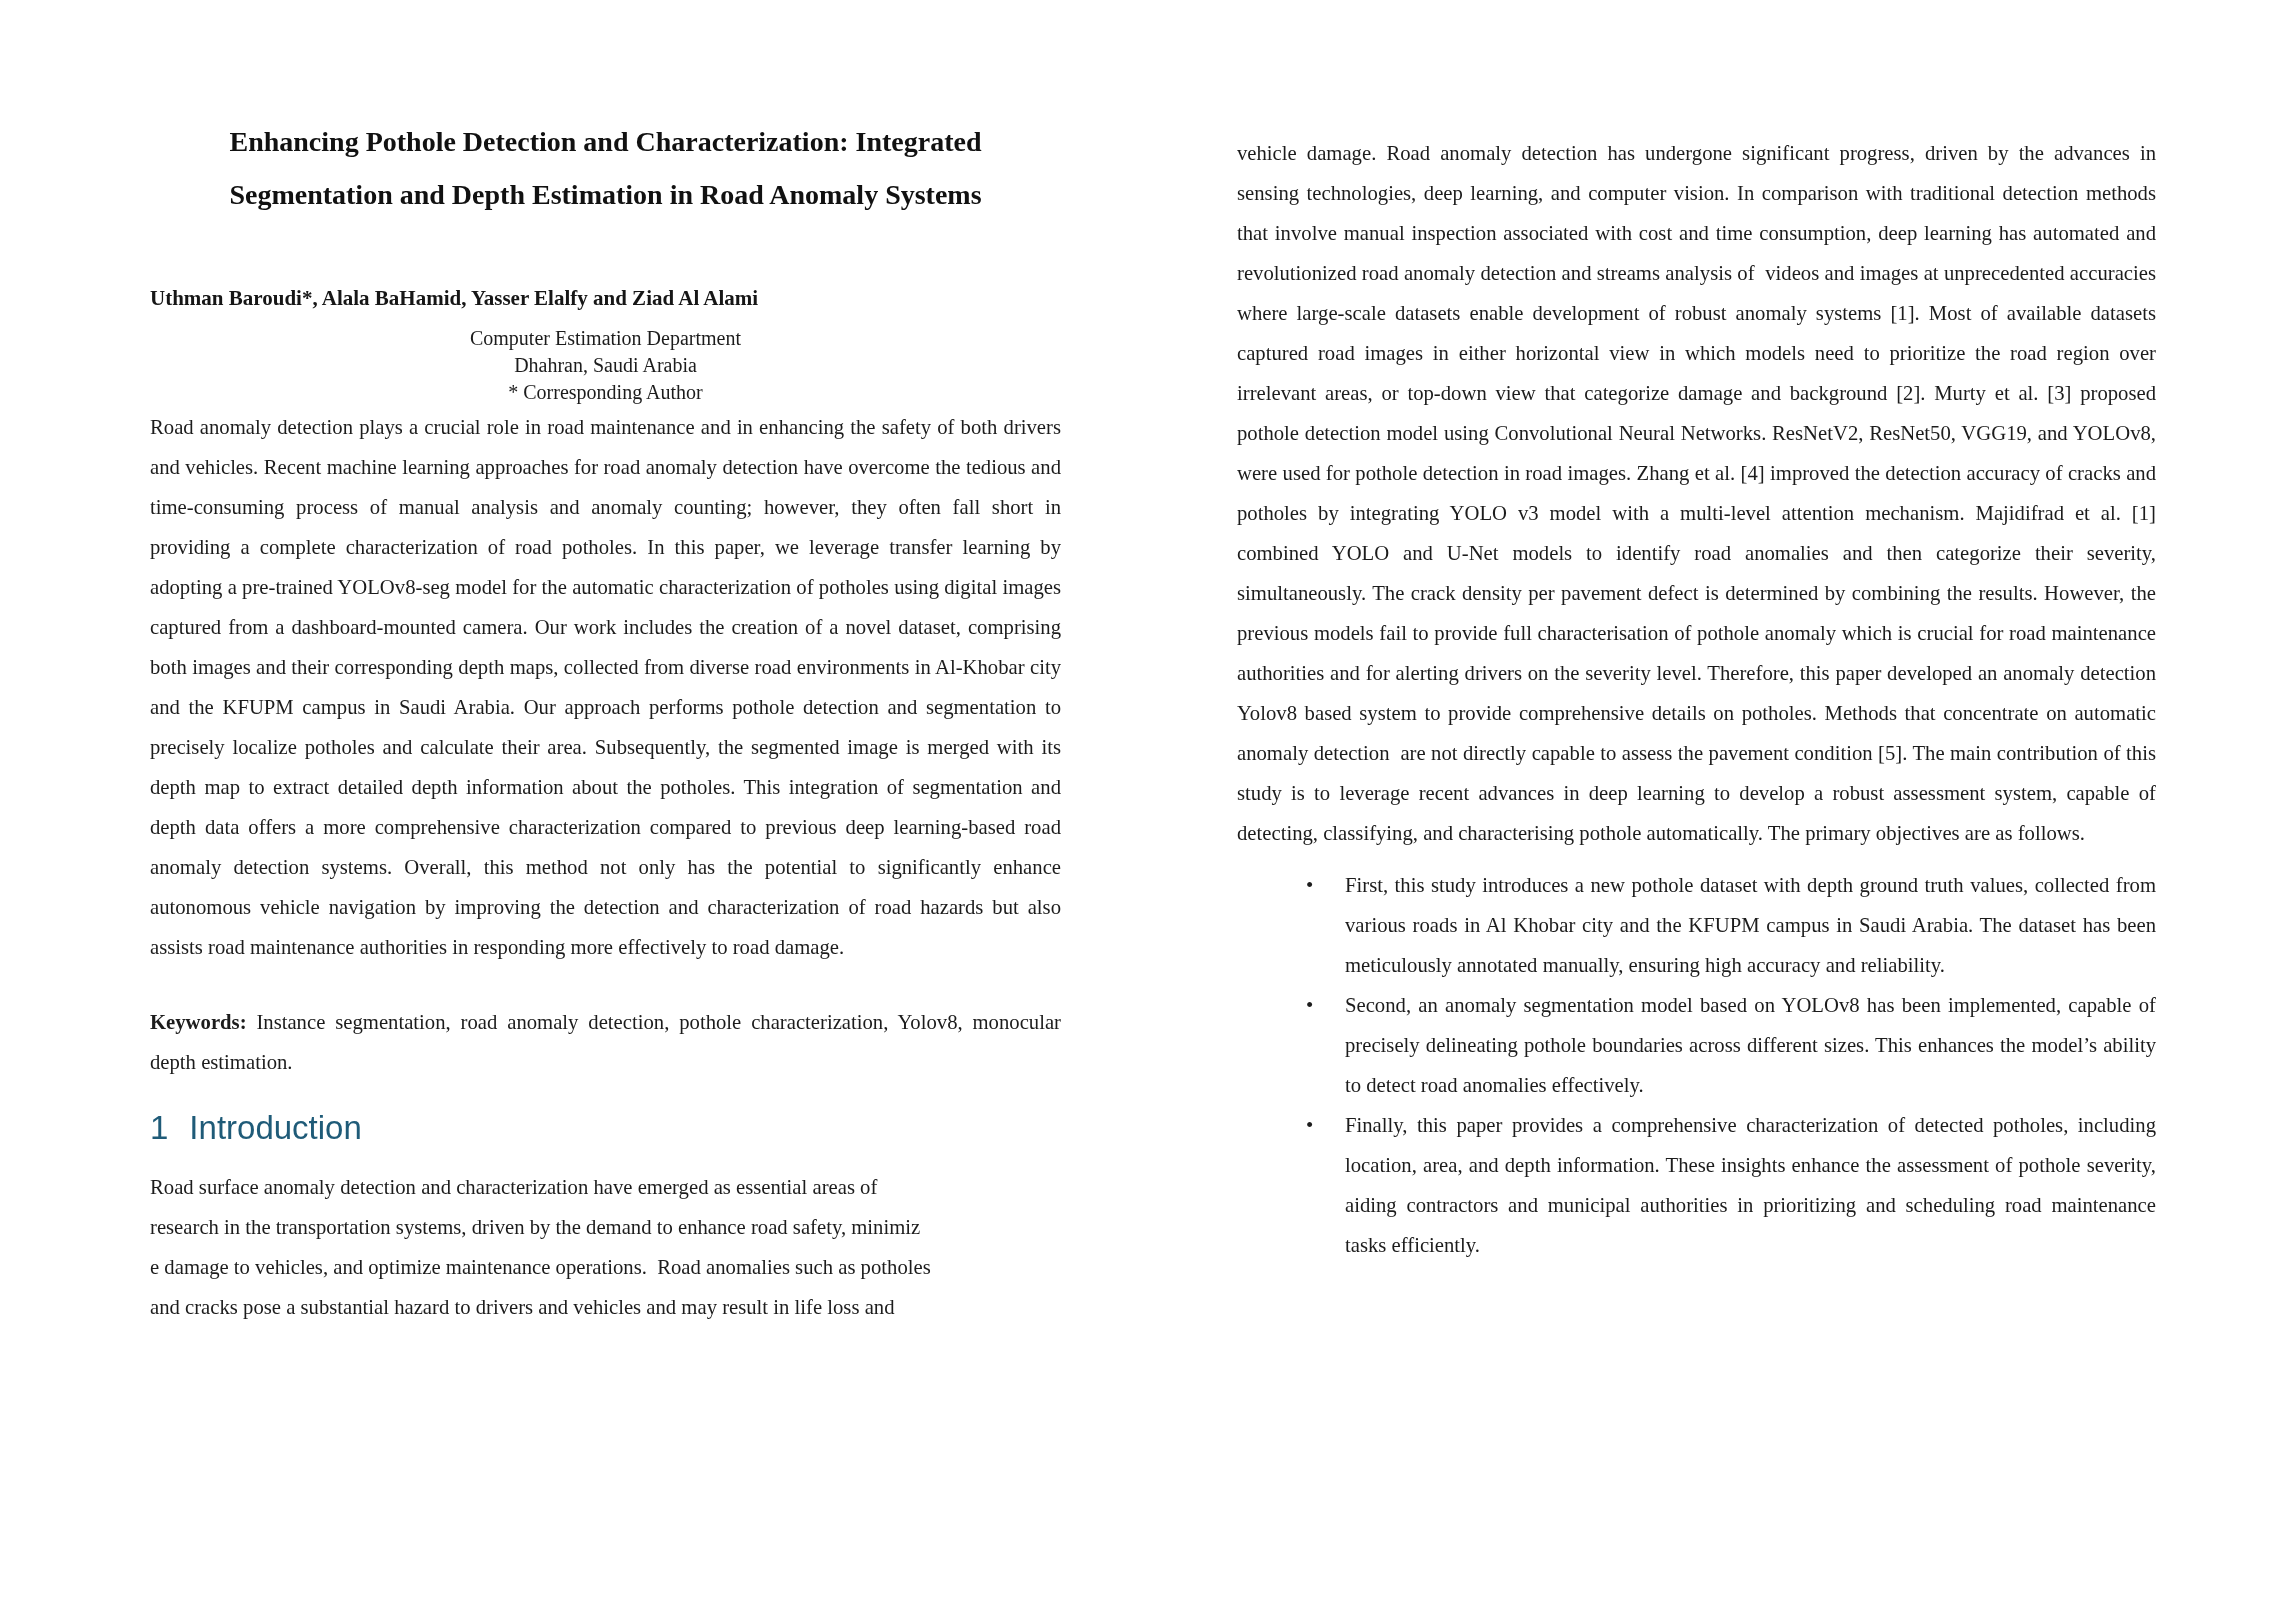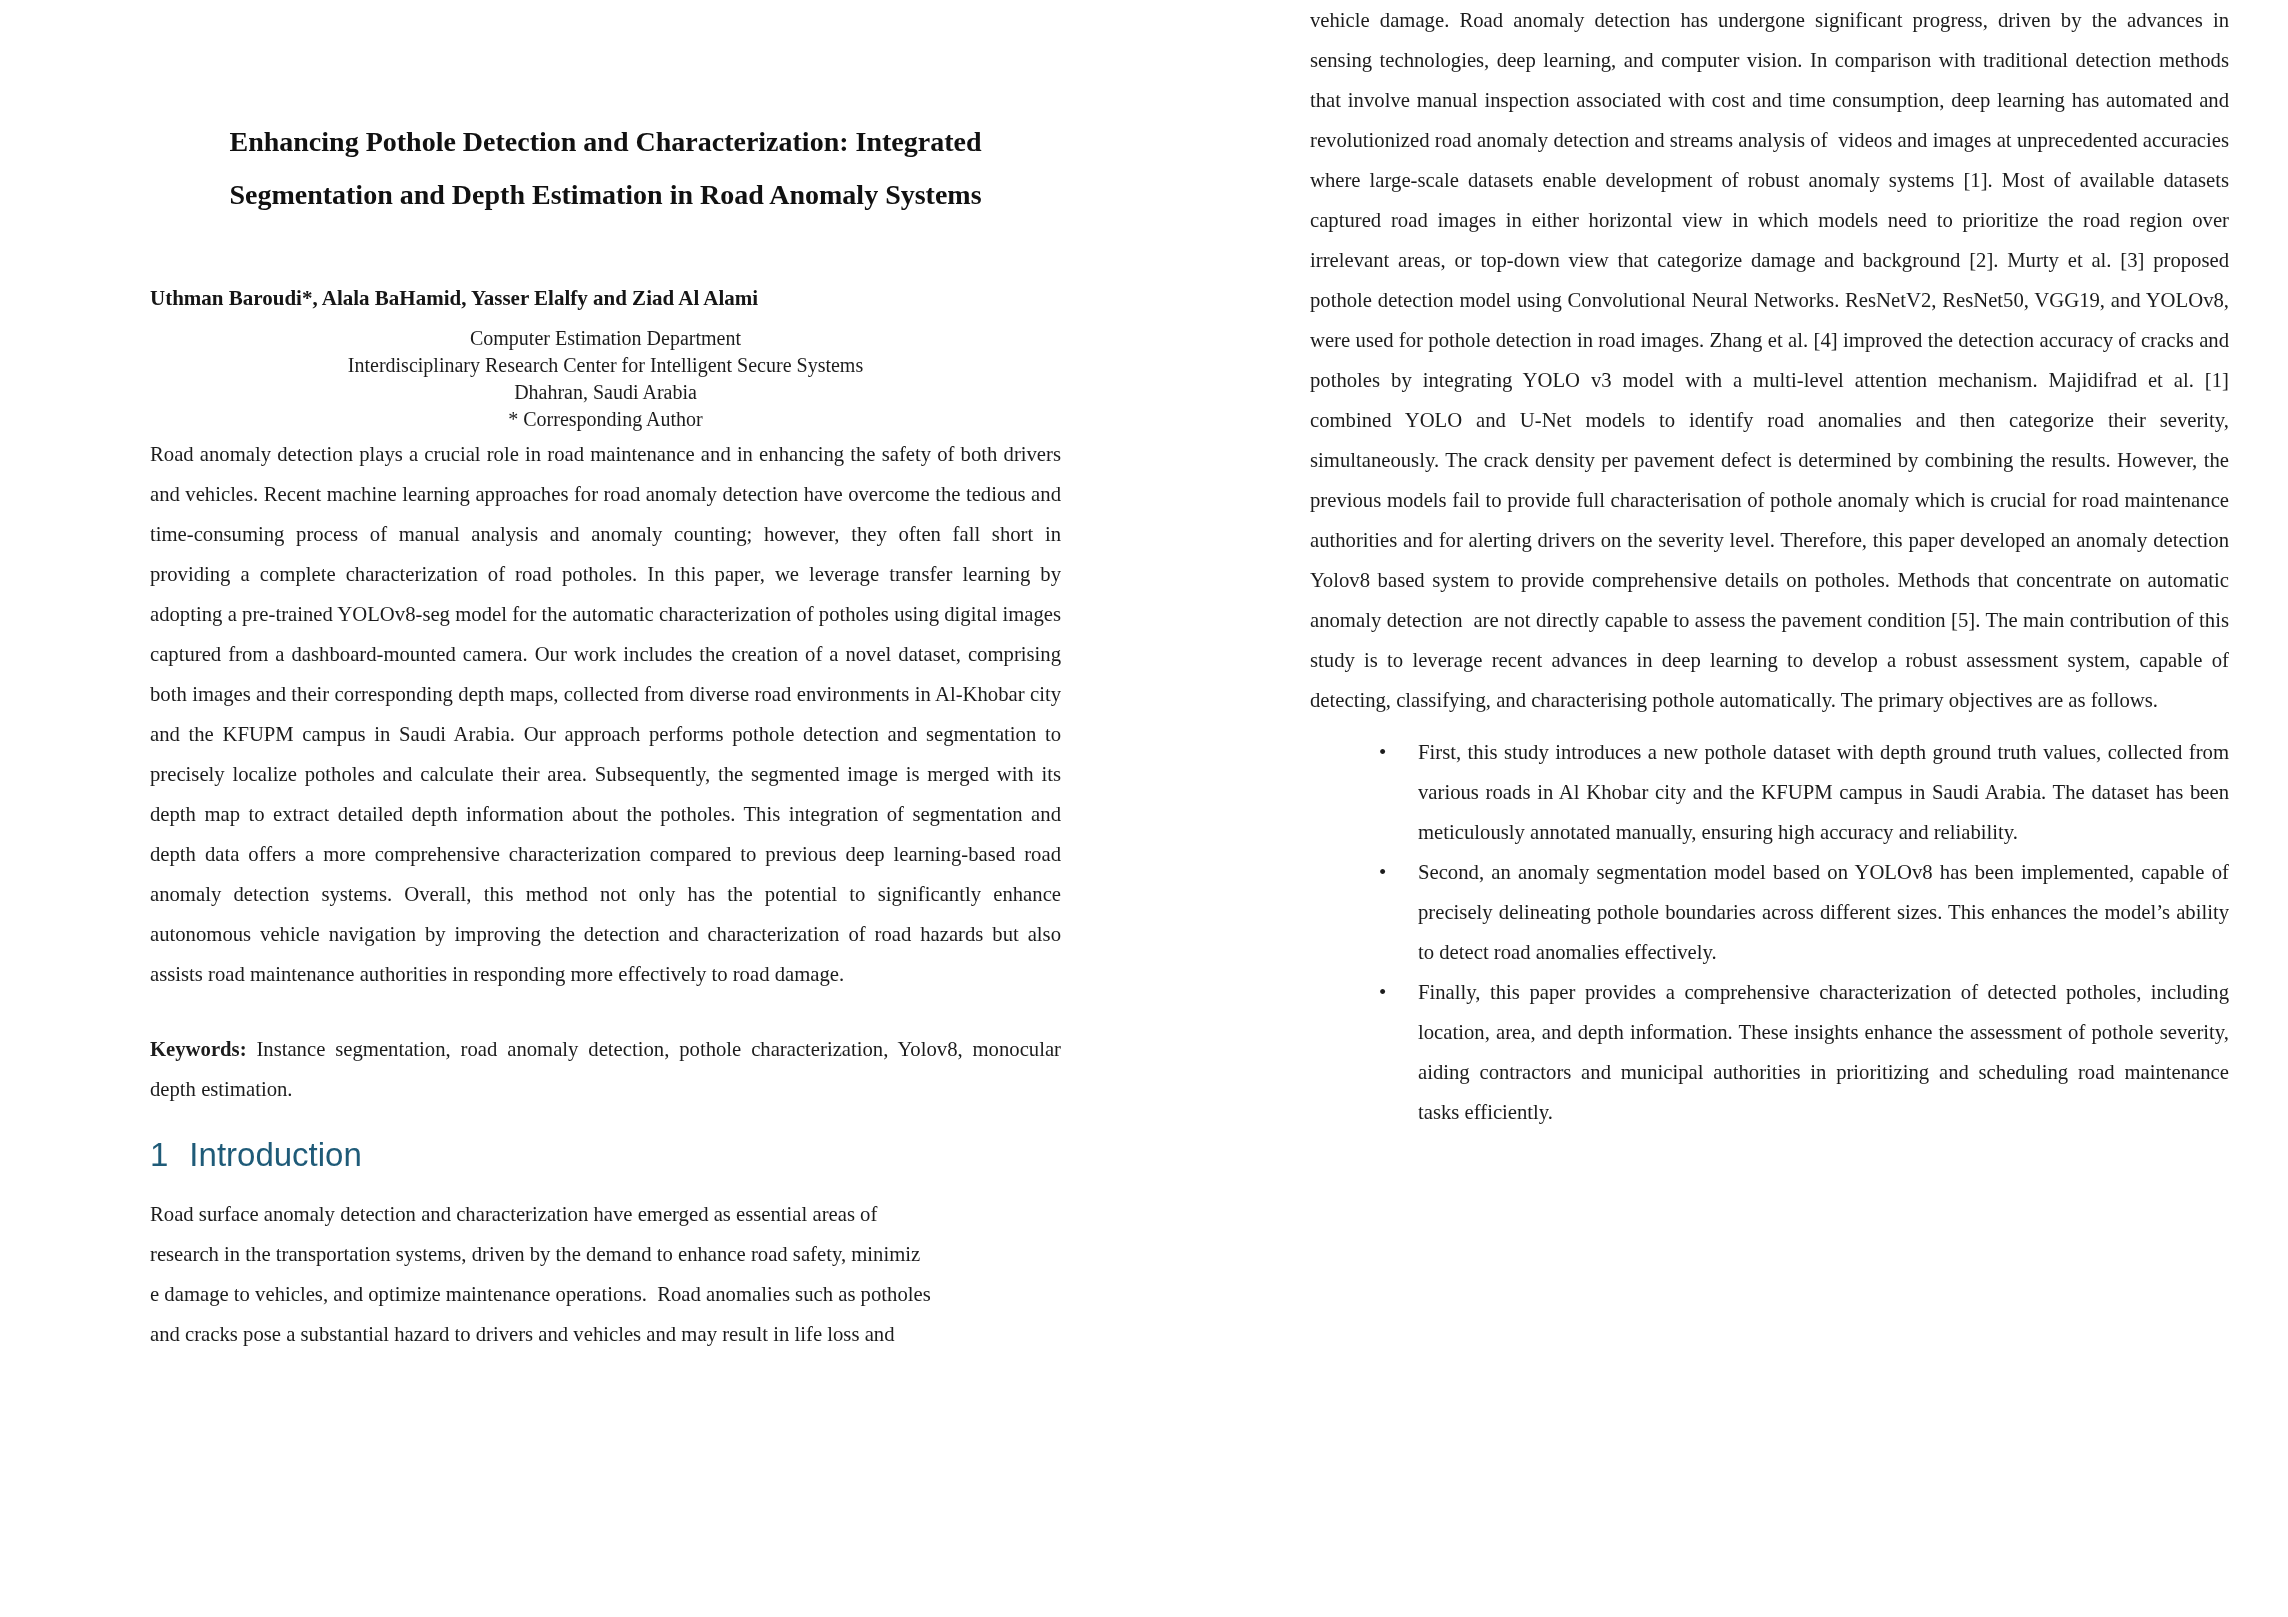--- a/index.html
+++ b/index.html
@@ -8,21 +8,21 @@
     width: 2288px;
     height: 1618px;
     background: #ffffff;
     font-family: "Liberation Serif", "DejaVu Serif", serif;
     color: #1c1c1c;
     overflow: hidden;
     margin-left: 13px;
   }
   .page { position: absolute; top: 0; box-sizing: border-box; }
   .page-left  { left: 137px;  width: 911px; padding-top: 115px; }
-  .page-right { left: 1297px; width: 919px; }
+  .page-right { left: 1224px; width: 919px; padding-top: 133px; }
 
   .title {
     text-align: center;
     font-weight: bold;
     font-size: 28px;
     line-height: 53px;
     color: #111111;
   }
   .authors {
     text-align: left;
@@ -86,21 +86,20 @@
 
 <div class="canvas">
 
   <div class="page page-left">
     <div class="title">Enhancing Pothole Detection and Characterization: Integrated Segmentation and Depth Estimation in Road Anomaly Systems</div>
 
     <div class="authors">Uthman Baroudi*, Alala BaHamid, Yasser Elalfy and Ziad Al Alami</div>
 
     <div class="affil-block">
       <div class="affil">Computer Estimation Department</div>
-      <div class="affil">Interdisciplinary Research Center for Intelligent Secure Systems</div>
       <div class="affil">Dhahran, Saudi Arabia</div>
       <div class="affil">* Corresponding Author</div>
     </div>
 
 
     <div class="para abstract">Road anomaly detection plays a crucial role in road maintenance and in enhancing the safety of both drivers and vehicles. Recent machine learning approaches for road anomaly detection have overcome the tedious and time-consuming process of manual analysis and anomaly counting; however, they often fall short in providing a complete characterization of road potholes. In this paper, we leverage transfer learning by adopting a pre-trained YOLOv8-seg model for the automatic characterization of potholes using digital images captured from a dashboard-mounted camera. Our work includes the creation of a novel dataset, comprising both images and their corresponding depth maps, collected from diverse road environments in Al-Khobar city and the KFUPM campus in Saudi Arabia. Our approach performs pothole detection and segmentation to precisely localize potholes and calculate their area. Subsequently, the segmented image is merged with its depth map to extract detailed depth information about the potholes. This integration of segmentation and depth data offers a more comprehensive characterization compared to previous deep learning-based road anomaly detection systems. Overall, this method not only has the potential to significantly enhance autonomous vehicle navigation by improving the detection and characterization of road hazards but also assists road maintenance authorities in responding more effectively to road damage.</div>
 
     <div class="para keywords"><span class="kw-label">Keywords:</span><span> Instance segmentation, road anomaly detection, pothole characterization, Yolov8, monocular depth estimation.</span></div>
 
     <div class="sec-head"><span class="num">1</span><span>Introduction</span></div>

